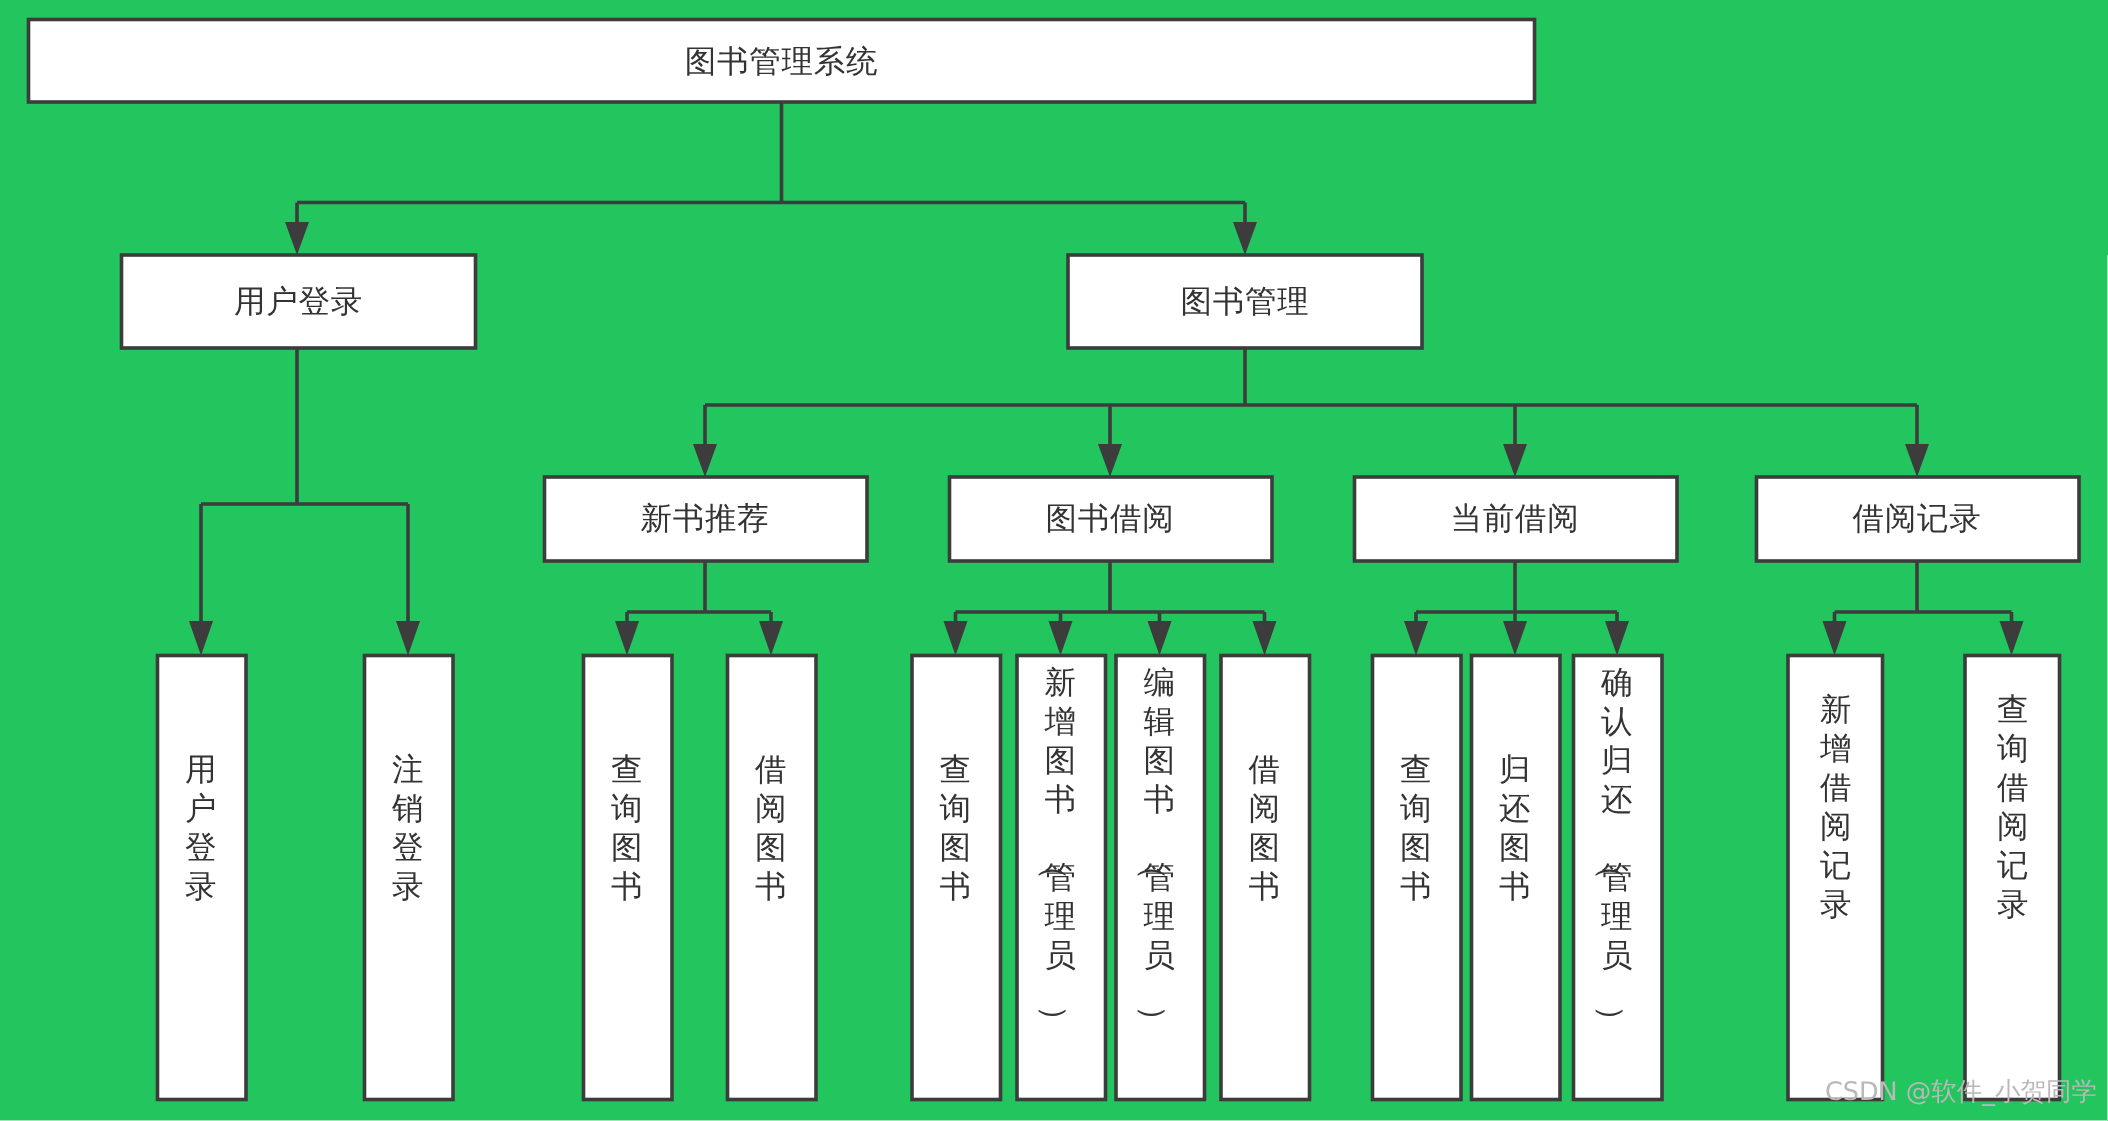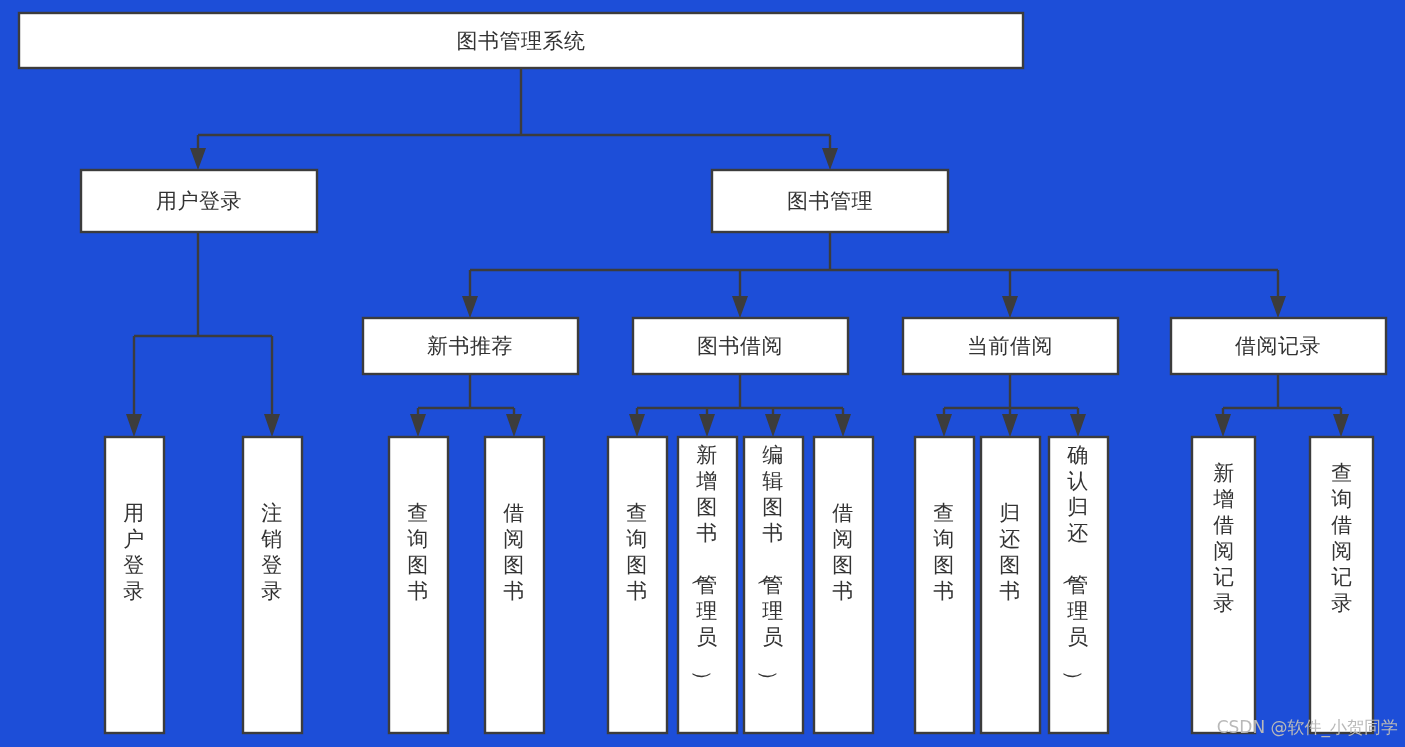--- a/index.html
+++ b/index.html
@@ -8,21 +8,21 @@
     padding: 0;
     background: #ffffff;
   }
   body {
     font-family: "DejaVu Sans", "Liberation Sans", sans-serif;
   }
   #diagram-root {
     position: relative;
     width: 1405px;
     height: 747px;
-    background: #1d4ed8;
+    background: #22c55e;
     overflow: hidden;
   }
   svg.flow-canvas {
     position: absolute;
     left: 0;
     top: 0;
     width: 1405px;
     height: 747px;
     display: block;
   }

